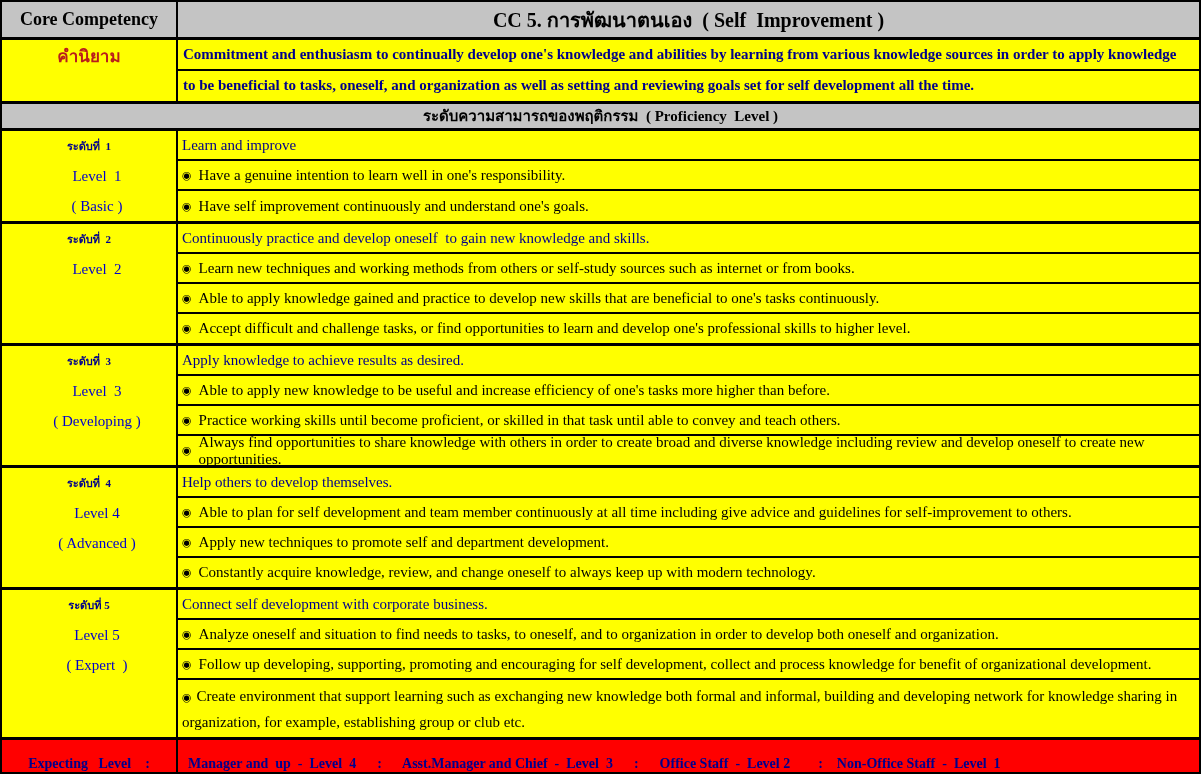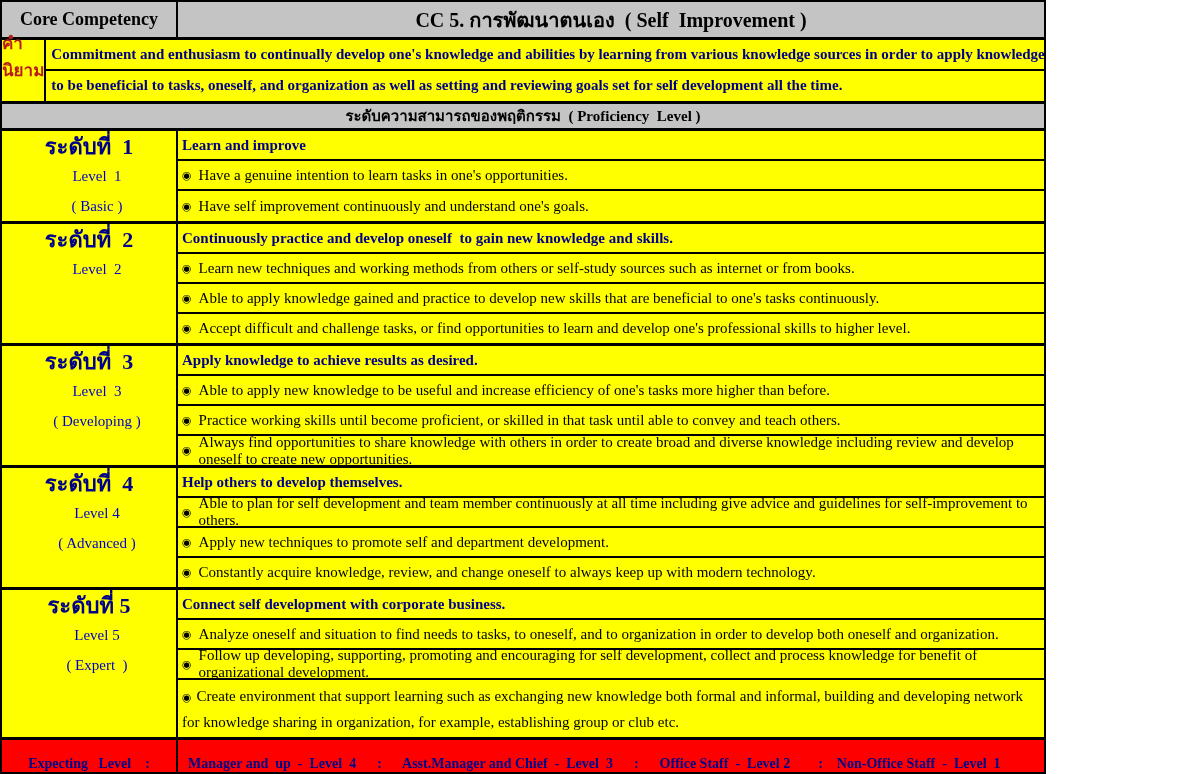--- a/index.html
+++ b/index.html
@@ -1,18 +1,18 @@
 <!DOCTYPE html>
 <html><head>
 <meta charset="utf-8">
 <style>
   html, body { margin: 0; padding: 0; background: #ffffff; }
   * { box-sizing: border-box; }
   #sheet {
-    width: 1046px; height: 774px;
+    width: 1201px; height: 774px;
     border: 2px solid #000;
     font-family: "Liberation Serif", "DejaVu Serif", serif;
     overflow: hidden;
     background: #FFFF00;
   }
   
   .flexrow { display: flex; align-items: stretch; }
   .vcenter { display: flex; align-items: center; font-weight: bold; }
   .hcenter { justify-content: center; }
 
@@ -40,27 +40,27 @@
   .def-line.first { border-bottom: 2px solid #000; }
 
   
   .row-prof { height: 27px; border-bottom: 3px solid #000; background: #C4C4C4;
     font-weight: bold; font-size: 15px; color: #000; white-space: pre; }
 
   
   .level-block { background: #FFFF00; border-bottom: 3px solid #000; }
   .lv-label-cell { width: 176px; border-right: 2px solid #000; display: flex; flex-direction: column; }
   .lv-line { display: flex; align-items: center; justify-content: center; white-space: pre; }
-  .lv-thai { color: #00008B; font-weight: bold; font-size: 22px; }
+  .lv-thai { color: #00008B; font-weight: bold; font-size: 11px; }
   .lv-eng  { color: #0000CD; font-size: 15px; margin-left: 16px; }
   .lv-content { flex: 1; display: flex; flex-direction: column; }
   .sub-row { display: flex; align-items: center; padding-left: 4px; border-bottom: 2px solid #000; }
   .sub-row:last-child { border-bottom: none; }
   .h30 { height: 30px; } .h29 { height: 29px; }
-  .heading-row { color: #00008B; font-weight: bold; font-size: 15px; white-space: pre; }
+  .heading-row { color: #00008B; font-weight: normal; font-size: 15px; white-space: pre; }
   .bullet-row { color: #000; font-size: 15px; }
   .bullet { font-size: 11px; margin-right: 7px; color: #000; line-height: 1; }
   .wrap-row { display: block; height: 57px; padding: 3px 6px 0 4px;
     line-height: 26px; font-size: 15px; color: #000; }
   .wrap-row .bullet { margin-right: 5px; }
 
   
   .row-footer { height: 47px; background: #FF0000; }
   .ft-left { width: 176px; border-right: 2px solid #000;
     color: #00008B; font-weight: bold; font-size: 14px; white-space: pre; }
@@ -98,21 +98,21 @@
   <div class="flexrow level-block">
     <div class="lv-label-cell">
       <div class="lv-line lv-thai h30">ระดับที่  1</div>
       <div class="lv-line lv-eng h30">Level  1</div>
       <div class="lv-line lv-eng h30">( Basic )</div>
     </div>
     <div class="lv-content">
       <div class="sub-row heading-row h30">Learn and improve</div>
       <div class="sub-row bullet-row h30">
         <span class="bullet">◉</span>
-        <span>Have a genuine intention to learn tasks in one's opportunities.</span>
+        <span>Have a genuine intention to learn well in one's responsibility.</span>
       </div>
       <div class="sub-row bullet-row h30">
         <span class="bullet">◉</span>
         <span>Have self improvement continuously and understand one's goals.</span>
       </div>
     </div>
   </div>
 
   <div class="flexrow level-block">
     <div class="lv-label-cell">

